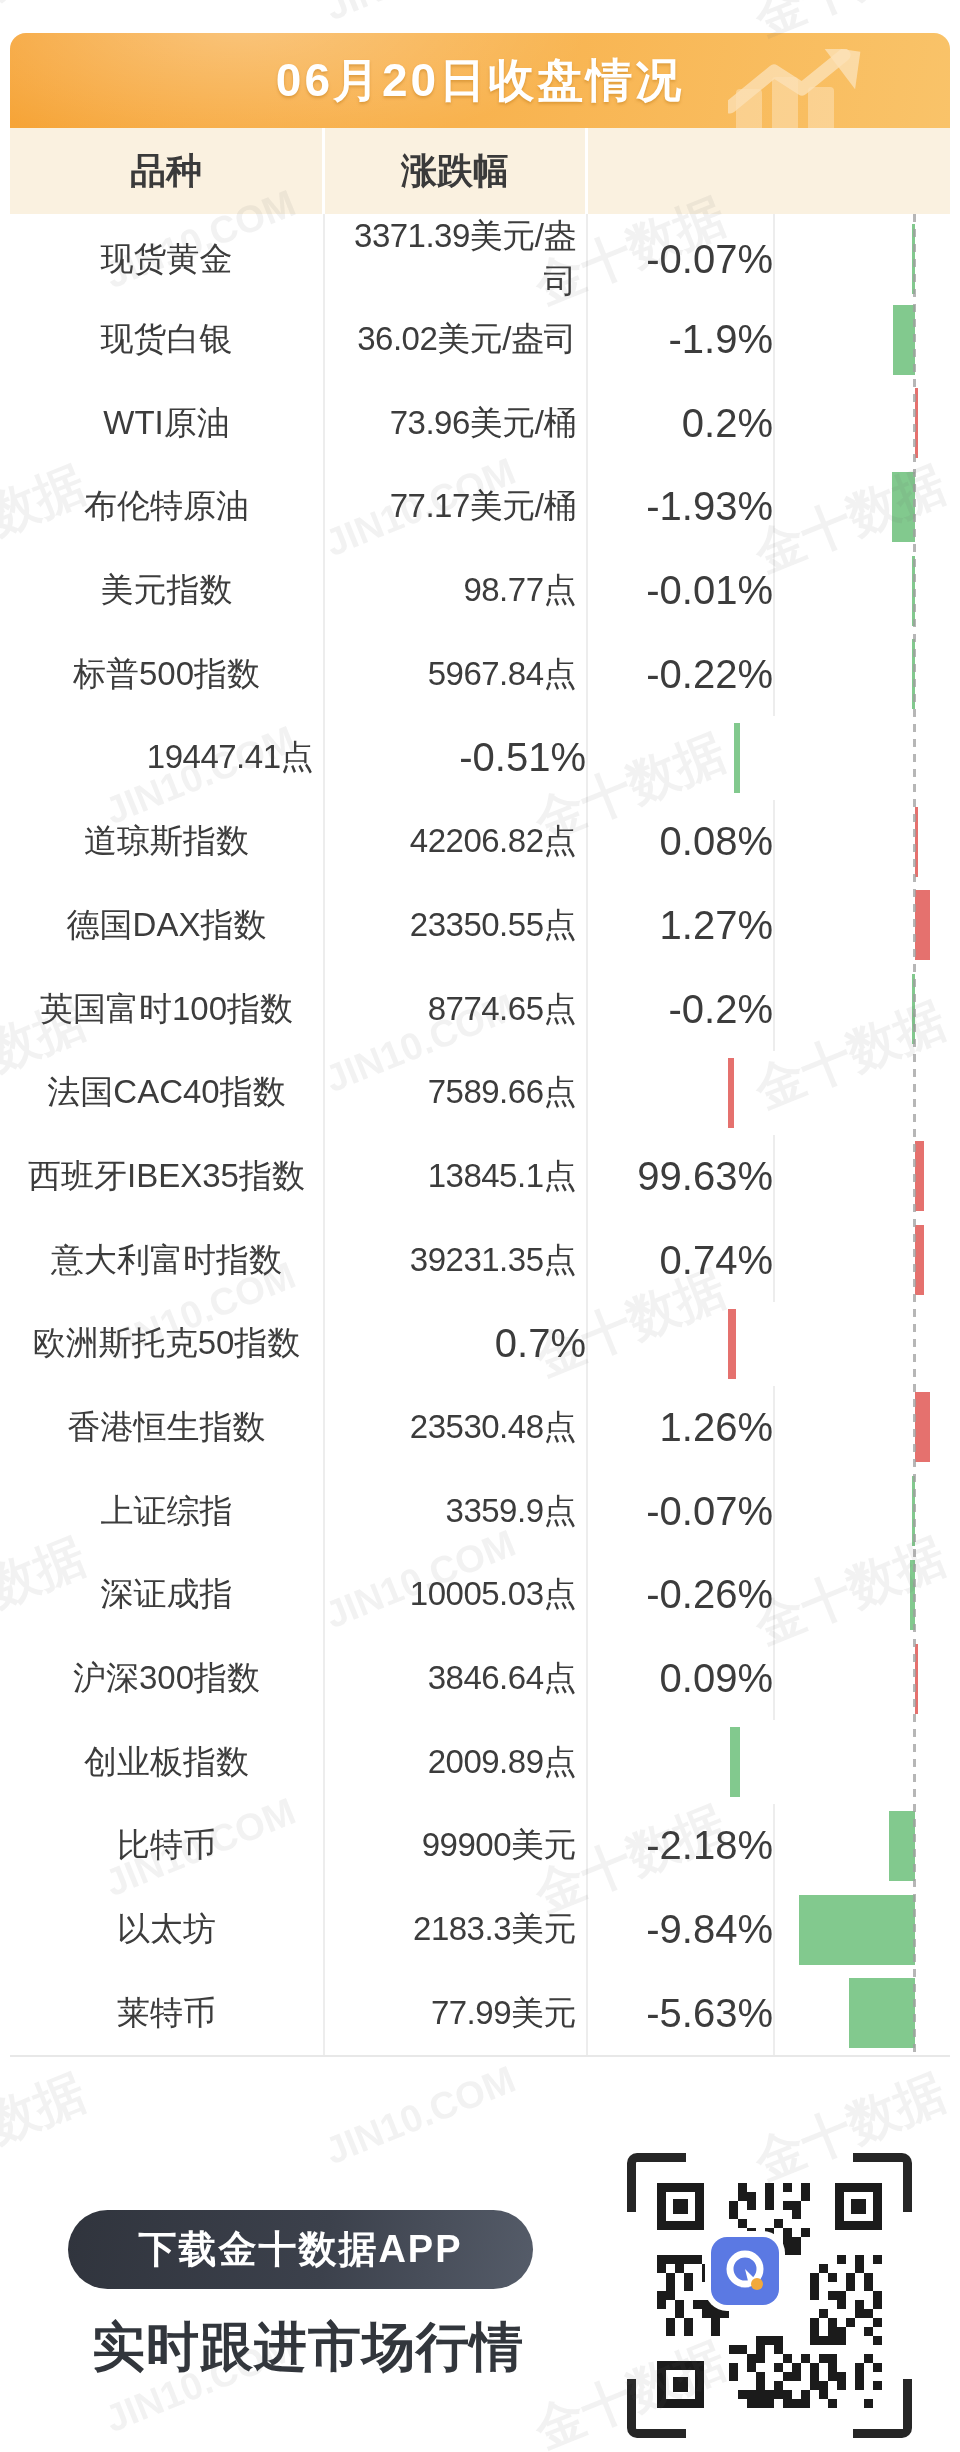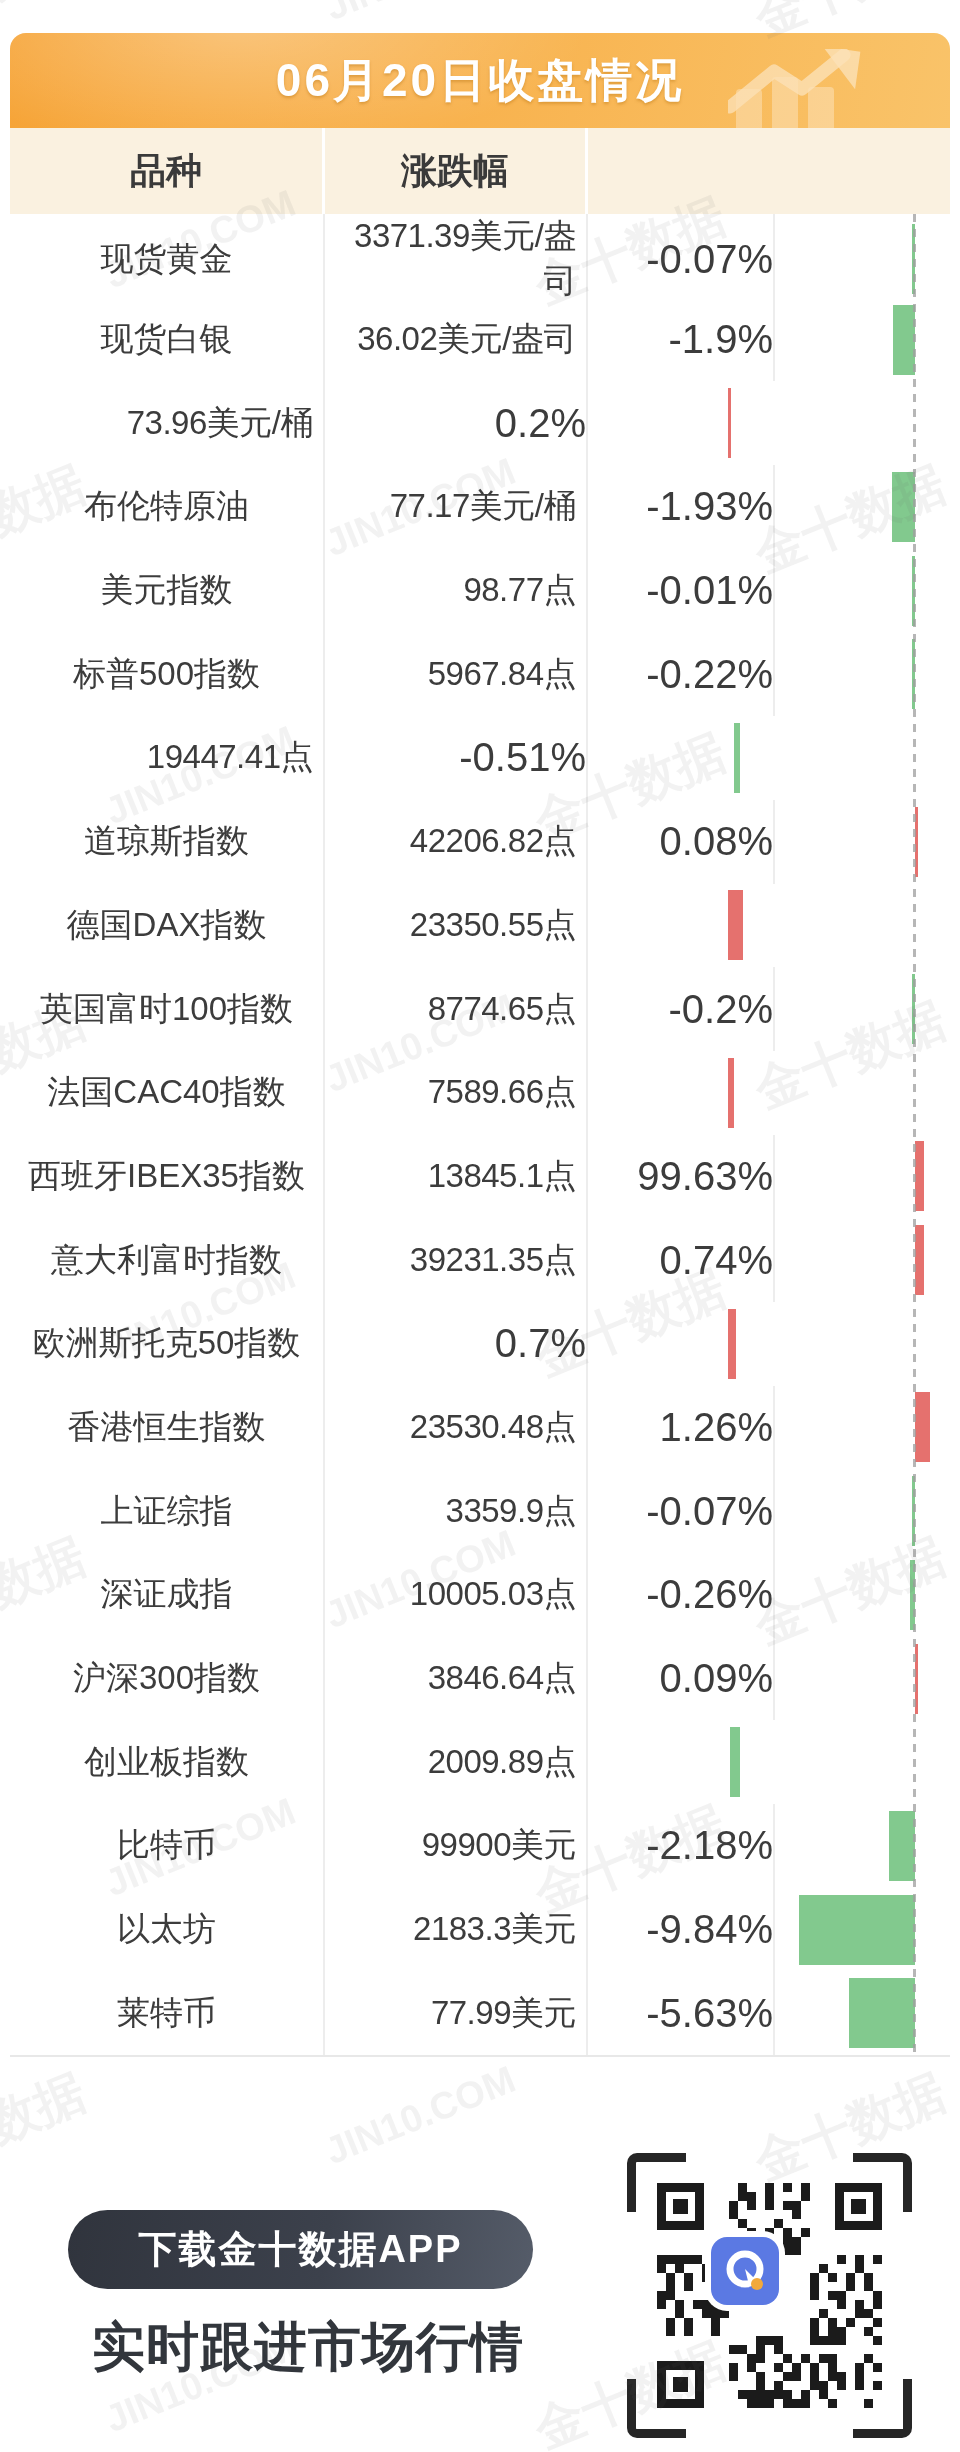--- a/index.html
+++ b/index.html
@@ -98,20 +98,21 @@
     <div class="row">
       <div class="c-name">现货白银</div>
       <div class="c-quote">36.02美元/盎司</div>
       <div class="c-pct">-1.9%</div>
       <div class="c-bars">
         <div class="bar neg" style="width: 22.4px;"></div>
       </div>
     </div>
 
     <div class="row">
+      <div class="c-name">WTI原油</div>
       <div class="c-quote">73.96美元/桶</div>
       <div class="c-pct">0.2%</div>
       <div class="c-bars">
         <div class="bar pos" style="width: 3px;"></div>
       </div>
     </div>
 
     <div class="row">
       <div class="c-name">布伦特原油</div>
       <div class="c-quote">77.17美元/桶</div>
@@ -152,20 +153,21 @@
       <div class="c-quote">42206.82点</div>
       <div class="c-pct">0.08%</div>
       <div class="c-bars">
         <div class="bar pos" style="width: 3px;"></div>
       </div>
     </div>
 
     <div class="row">
       <div class="c-name">德国DAX指数</div>
       <div class="c-quote">23350.55点</div>
+      <div class="c-pct">1.27%</div>
       <div class="c-bars">
         <div class="bar pos" style="width: 15px;"></div>
       </div>
     </div>
 
     <div class="row">
       <div class="c-name">英国富时100指数</div>
       <div class="c-quote">8774.65点</div>
       <div class="c-pct">-0.2%</div>
       <div class="c-bars">

